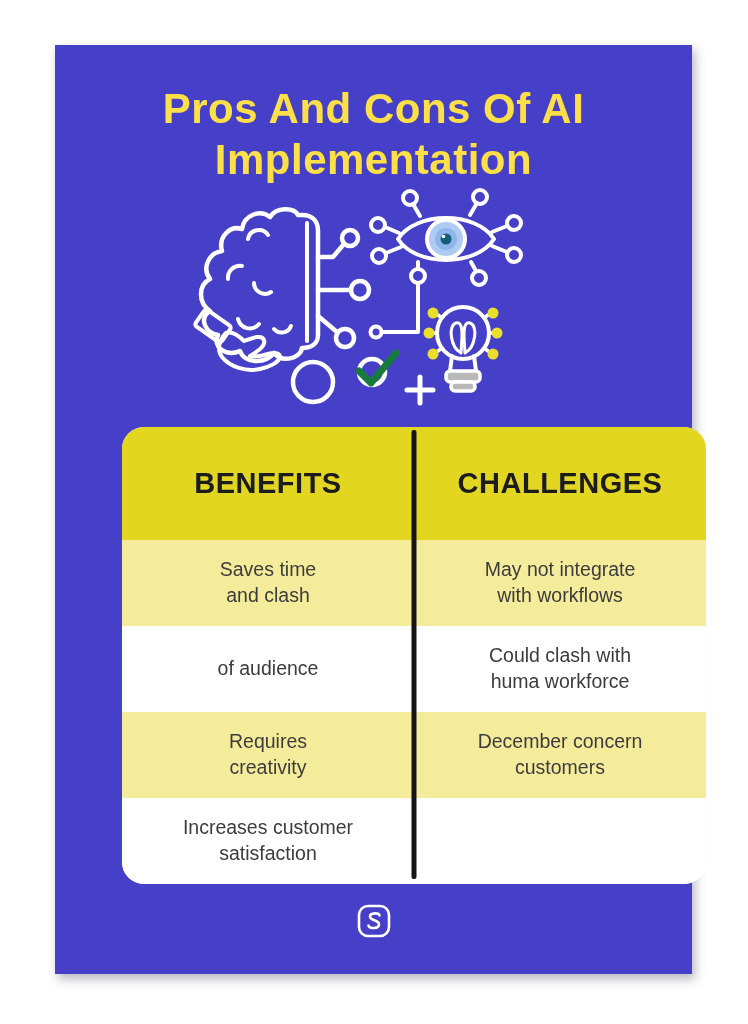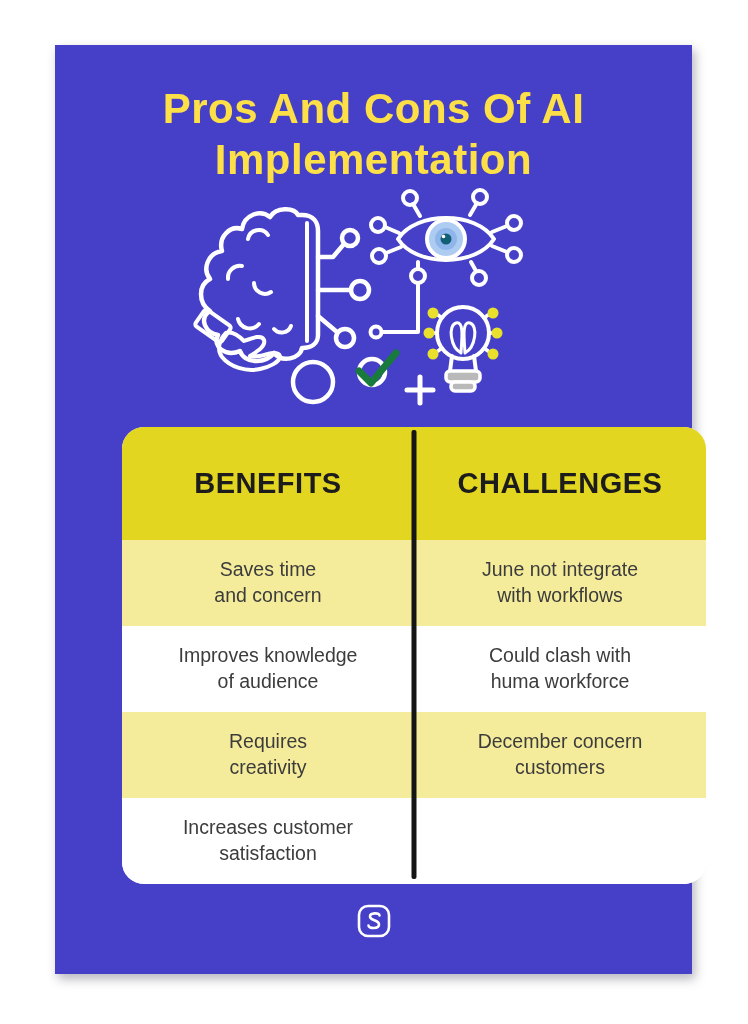--- a/index.html
+++ b/index.html
@@ -200,31 +200,30 @@
 
   <div class="card">
     <div class="card-header">
       <div class="hcell">BENEFITS</div>
       <div class="hcell">CHALLENGES</div>
     </div>
 
     <div class="trow yellow">
       <div class="tcell">
         <span>Saves time</span>
-        <span>and concern</span>
-      </div>
-      <div class="tcell">
-        <span>June not integrate</span>
+        <span>and clash</span>
+      </div>
+      <div class="tcell">
+        <span>May not integrate</span>
         <span>with workflows</span>
       </div>
     </div>
 
     <div class="trow white">
       <div class="tcell">
-        <span>Improves knowledge</span>
         <span>of audience</span>
       </div>
       <div class="tcell">
         <span>Could clash with</span>
         <span>huma workforce</span>
       </div>
     </div>
 
     <div class="trow yellow">
       <div class="tcell">

